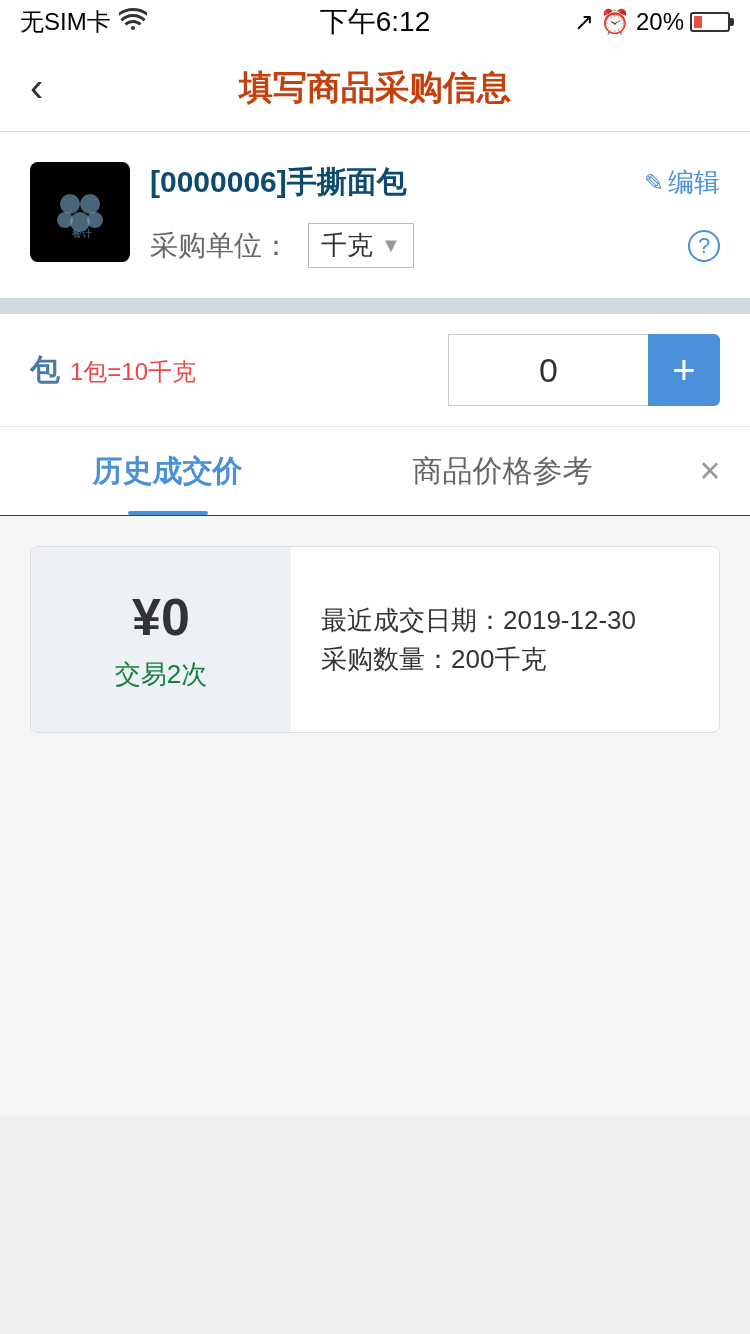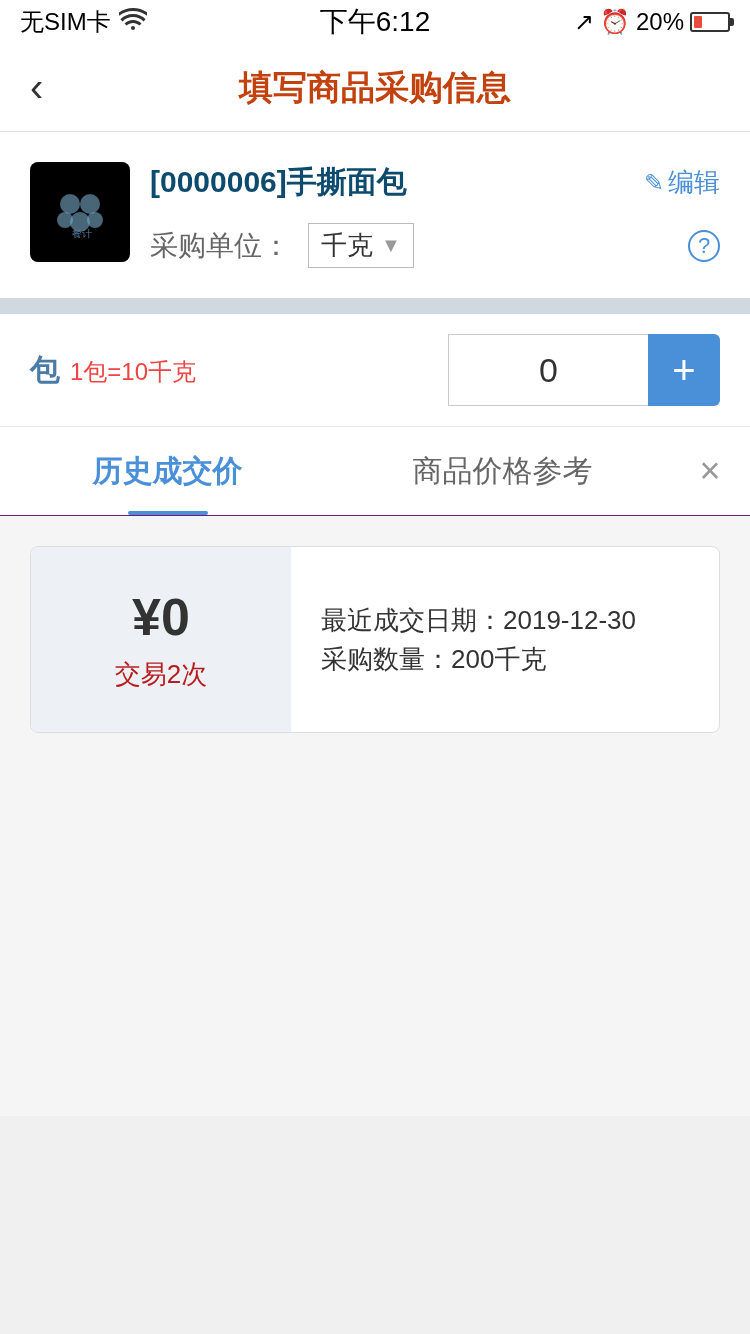--- a/index.html
+++ b/index.html
@@ -320,21 +320,21 @@
       padding: 40px 20px;
     }
     .price-value {
       font-size: 52px;
       font-weight: 600;
       color: #333;
       margin-bottom: 10px;
     }
     .trade-count {
       font-size: 26px;
-      color: #b91c1c;
+      color: #15803d;
     }
     .card-right {
       flex: 1;
       padding: 30px 30px;
       display: flex;
       flex-direction: column;
       justify-content: center;
     }
     .card-detail-row {
       font-size: 26px;

